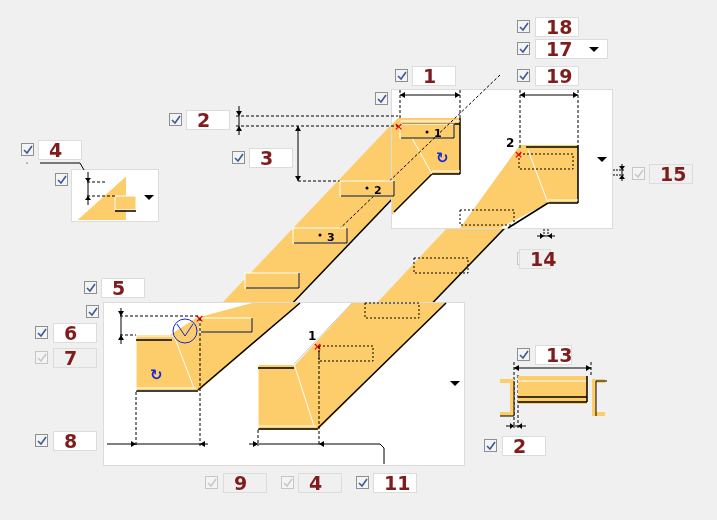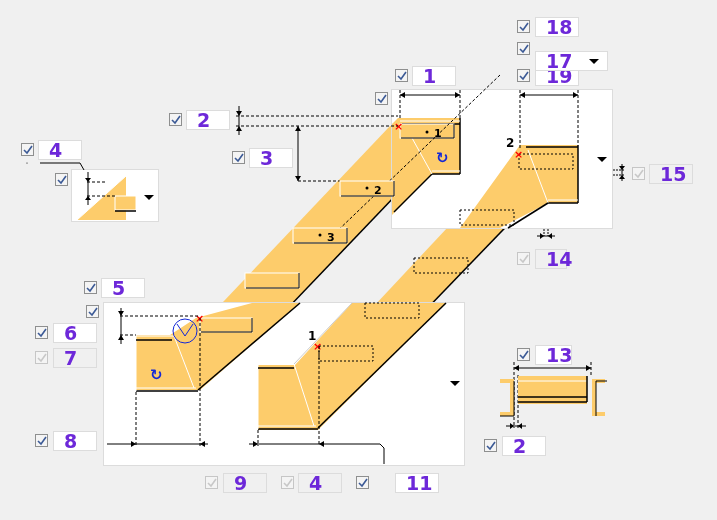--- a/index.html
+++ b/index.html
@@ -11,21 +11,21 @@
   .cb {
     position: absolute; width: 13px; height: 13px;
     border: 1px solid #8e8f8f; background: #f4f4f4;
     box-sizing: border-box;
   }
   .cb svg { position: absolute; left: 1px; top: 1px; }
   .cb.disabled { border-color: #c6c6c6; background: #f4f4f4; }
   .field {
     position: absolute; height: 20px; box-sizing: border-box;
     border: 1px solid #dcdcdc; background: #ffffff;
-    color: #6d28d9; font-weight: bold; font-size: 19px; line-height: 19px;
+    color: #7f1d1d; font-weight: bold; font-size: 19px; line-height: 19px;
     padding-left: 10px;
     font-family: "DejaVu Sans", sans-serif;
   }
   .field.disabled { background: #f0f0f0; }
   .field .dd {
     position: absolute; right: 8px; top: 7px; width: 0; height: 0;
     border-left: 5px solid transparent; border-right: 5px solid transparent;
     border-top: 5px solid #000;
   }
   .panel {
@@ -315,62 +315,62 @@
       <polyline points="1,5 4,8 9,1" fill="none" stroke="#c8c8c8" stroke-width="1.6"></polyline>
     </svg>
   </div>
 <div class="field disabled" style="left:298px;top:473px;width:44px;"><span>4</span></div>
 
 <div class="cb" style="left:356px;top:476px;">
     <svg width="10" height="10">
       <polyline points="1,5 4,8 9,1" fill="none" stroke="#3c5a96" stroke-width="1.6"></polyline>
     </svg>
   </div>
-<div class="field" style="left:373px;top:473px;width:44px;margin-left:22px;"><span>11</span></div>
+<div class="field" style="left:373px;top:473px;width:44px;"><span>11</span></div>
 
 <div class="cb" style="left:484px;top:439px;">
     <svg width="10" height="10">
       <polyline points="1,5 4,8 9,1" fill="none" stroke="#3c5a96" stroke-width="1.6"></polyline>
     </svg>
   </div>
 <div class="field" style="left:502px;top:436px;width:44px;"><span>2</span></div>
 
 <div class="cb" style="left:517px;top:348px;">
     <svg width="10" height="10">
       <polyline points="1,5 4,8 9,1" fill="none" stroke="#3c5a96" stroke-width="1.6"></polyline>
     </svg>
   </div>
 <div class="field" style="left:535px;top:345px;width:37px;"><span>13</span></div>
 
 <div class="cb disabled" style="left:517px;top:252px;">
     <svg width="10" height="10">
       <polyline points="1,5 4,8 9,1" fill="none" stroke="#c8c8c8" stroke-width="1.6"></polyline>
     </svg>
   </div>
-<div class="field disabled" style="left:535px;top:249px;width:32px;"><span>14</span></div>
+<div class="field disabled" style="left:519px;top:249px;width:32px;"><span>14</span></div>
 
 <div class="cb disabled" style="left:632px;top:167px;">
     <svg width="10" height="10">
       <polyline points="1,5 4,8 9,1" fill="none" stroke="#c8c8c8" stroke-width="1.6"></polyline>
     </svg>
   </div>
 <div class="field disabled" style="left:649px;top:164px;width:44px;"><span>15</span></div>
 
 <div class="cb" style="left:517px;top:69px;">
     <svg width="10" height="10">
       <polyline points="1,5 4,8 9,1" fill="none" stroke="#3c5a96" stroke-width="1.6"></polyline>
     </svg>
   </div>
 <div class="field" style="left:535px;top:66px;width:44px;"><span>19</span></div>
 
 <div class="cb" style="left:517px;top:42px;">
     <svg width="10" height="10">
       <polyline points="1,5 4,8 9,1" fill="none" stroke="#3c5a96" stroke-width="1.6"></polyline>
     </svg>
   </div>
-<div class="field" style="left:535px;top:39px;width:73px;margin-top:12px;"><span>17</span><span class="dd"></span></div>
+<div class="field" style="left:535px;top:39px;width:73px;"><span>17</span><span class="dd"></span></div>
 
 <div class="cb" style="left:517px;top:20px;">
     <svg width="10" height="10">
       <polyline points="1,5 4,8 9,1" fill="none" stroke="#3c5a96" stroke-width="1.6"></polyline>
     </svg>
   </div>
 <div class="field" style="left:535px;top:17px;width:44px;"><span>18</span></div>
 
 </body></html>

